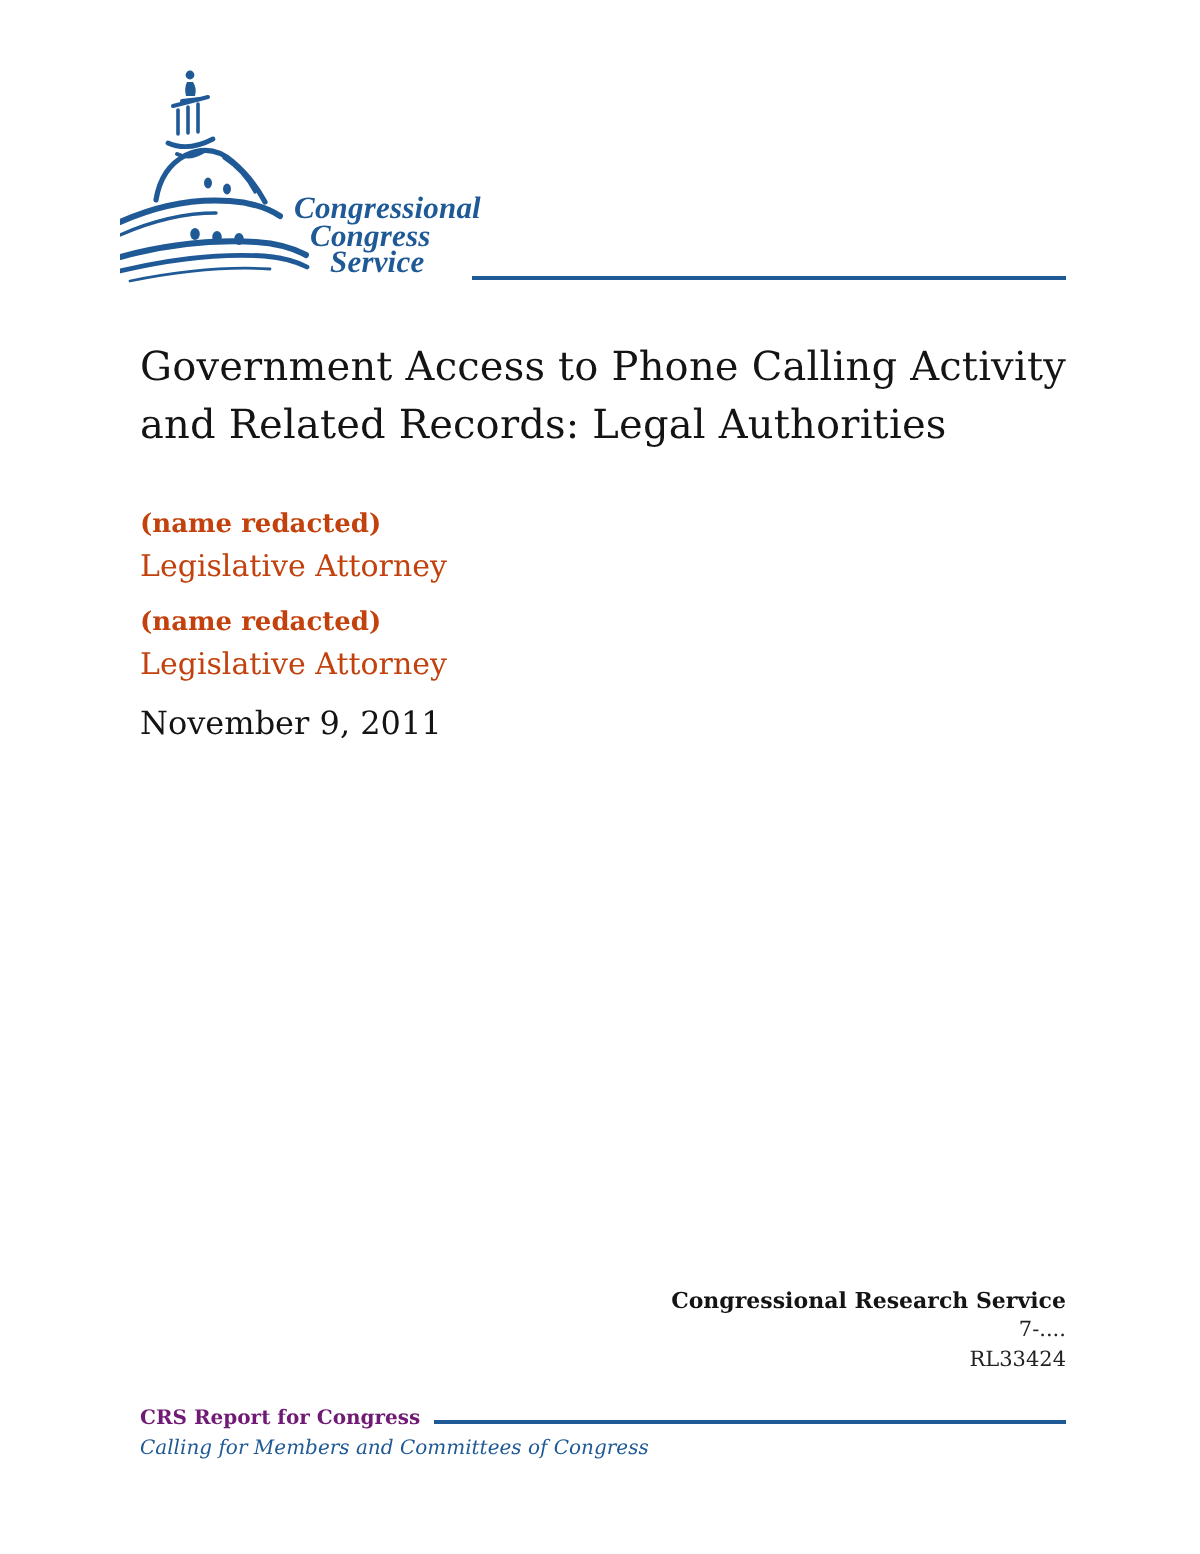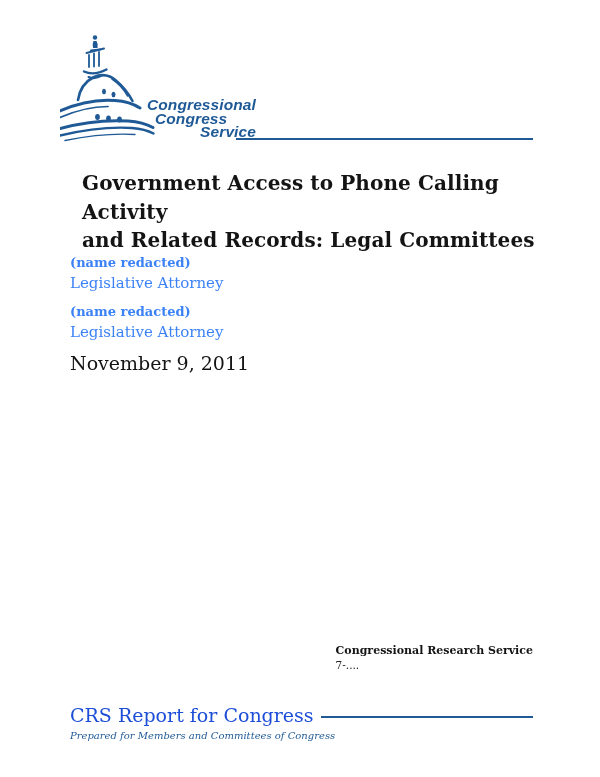--- a/index.html
+++ b/index.html
@@ -16,65 +16,66 @@
   }
 
   
   .logo-art {
     position: absolute; left: 60px; top: 33px;
     width: 95px; height: 110px;
   }
   .logo-text {
     position: absolute; left: 147px; top: 98px;
     color: #1f5a96;
-    font-family: Liberation Sans, sans-serif;
+    font-family: Liberation Serif, serif;
     font-style: italic; font-weight: bold;
     font-size: 15.5px; line-height: 13.5px;
     letter-spacing: 0.1px;
     white-space: nowrap;
   }
   .logo-text .lt2 { padding-left: 8px; }
-  .logo-text .lt3 { padding-left: 18px; text-align: right; }
+  .logo-text .lt3 { padding-left: 18px; }
   .header-rule {
     position: absolute; left: 236px; right: 67px; top: 138px;
     height: 2px; background: #1f5a96;
   }
 
   
   .title {
-    position: absolute; left: 82px; top: 169px; width: 490px;
+    position: absolute; left: 70px; top: 169px; width: 490px;
     margin: 0;
-    font-size: 20px; font-weight: bold;
+    font-size: 20px; font-weight: normal;
     line-height: 28.5px; color: #141414;
     letter-spacing: 0.1px;
   }
 
   
-  .author { position: absolute; left: 70px; color: #3b82f6; }
+  .author { position: absolute; left: 70px; color: #c2410c; }
   .author-1 { top: 253px; }
   .author-2 { top: 302px; }
   .author-name { font-weight: bold; font-size: 13px; line-height: 20px; }
   .author-role { font-size: 15px; line-height: 20px; }
   .report-date {
     position: absolute; left: 70px; top: 352px;
-    font-size: 19px; color: #141414;
+    font-size: 16px; color: #141414;
   }
 
   
   .info-block {
     position: absolute; right: 67px; top: 643px;
+    text-align: right;
     font-size: 10.5px; line-height: 15px; color: #222222;
   }
   .info-org { font-weight: bold; font-size: 11px; color: #141414; }
 
   
   .footer { position: absolute; left: 70px; right: 67px; top: 704px; }
   .footer-row { display: flex; align-items: center; }
   .footer-title {
-    color: #1d4ed8; font-weight: normal; font-size: 19px;
+    color: #701a75; font-weight: bold; font-size: 10px;
     white-space: nowrap;
   }
   .footer-rule {
     flex: 1; height: 2px; background: #1f5a96;
     margin-left: 7px; margin-top: 3px;
   }
   .footer-sub {
     margin-top: 4px;
     color: #1f5a96; font-style: italic; font-size: 10px;
   }
@@ -116,40 +117,41 @@
   <div class="logo-text">
     <div class="lt1">Congressional</div>
     <div class="lt2">Congress</div>
     <div class="lt3">Service</div>
   </div>
 
   <div class="header-rule"></div>
 
   <h1 class="title">
     <span>Government Access to Phone Calling Activity</span><br>
-    <span>and Related Records: Legal Committees</span>
+    <span>and Related Records: Legal Authorities</span>
   </h1>
 
   <div class="author author-1">
     <div class="author-name">(name redacted)</div>
     <div class="author-role">Legislative Attorney</div>
   </div>
   <div class="author author-2">
     <div class="author-name">(name redacted)</div>
     <div class="author-role">Legislative Attorney</div>
   </div>
 
   <div class="report-date">November 9, 2011</div>
 
   <div class="info-block">
     <div class="info-org">Congressional Research Service</div>
     <div class="info-phone">7-....</div>
+    <div class="info-report-number">RL33424</div>
   </div>
 
   <div class="footer">
     <div class="footer-row">
       <span class="footer-title">CRS Report for Congress</span>
       <span class="footer-rule"></span>
     </div>
-    <div class="footer-sub">Prepared for Members and Committees of Congress</div>
+    <div class="footer-sub">Calling for Members and Committees of Congress</div>
   </div>
 
 </div>
 
 </body></html>

